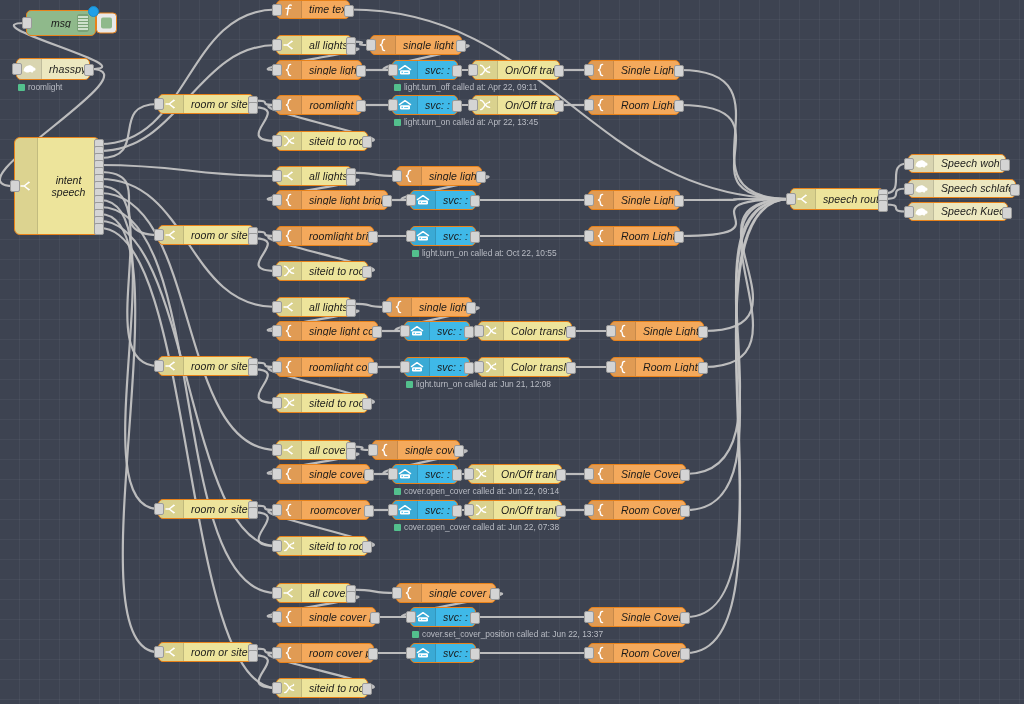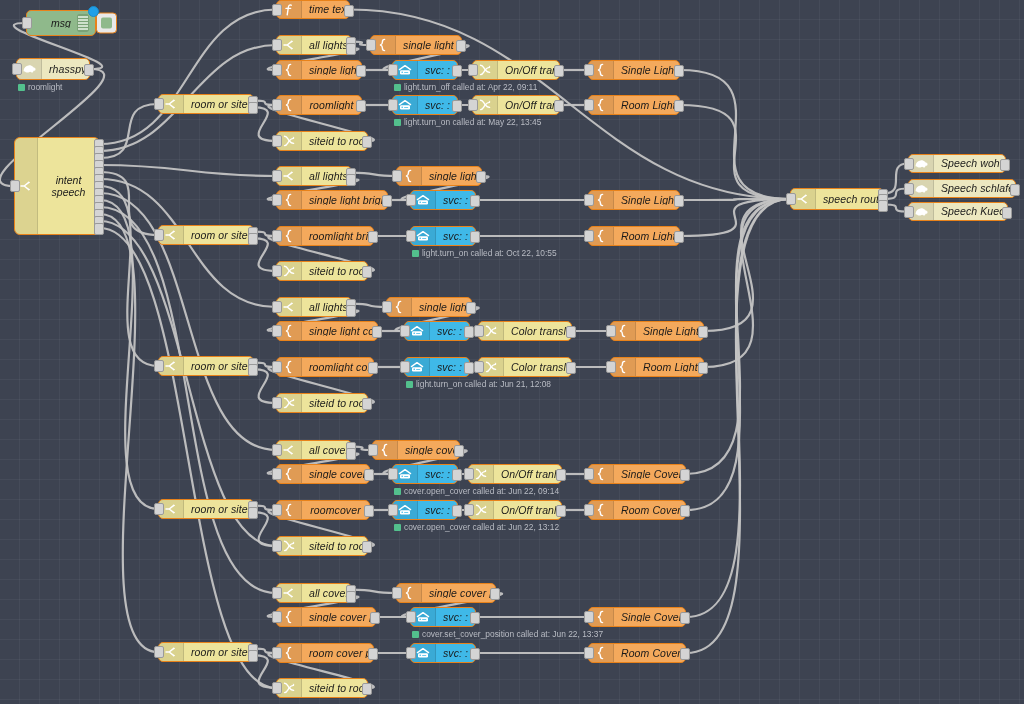--- a/index.html
+++ b/index.html
@@ -343,21 +343,21 @@
             <circle cx="5.2" cy="9.3" r=".8" fill="#3fb9e8"></circle>
             <rect x="7" y="8.9" width="4.4" height=".9" rx=".45" fill="#3fb9e8"></rect>
           </svg>
         </span>
         <span class="lbl">svc: :</span>
         <span class="port in"></span>
         <span class="port out" style="top:10px;transform:translateY(-50%)"></span>
       </div>
       <div class="status" style="left: 394px; top: 117px;">
         <span class="dot"></span>
-        <span>light.turn_on called at: May 22, 13:45</span>
+        <span>light.turn_on called at: Apr 22, 13:45</span>
       </div>
       <div class="node" style="left: 472px; top: 95px; width: 88px; height: 20px; background: rgb(237, 228, 155);">
         <span class="ico">
           <svg width="14" height="14" viewBox="0 0 14 14">
             <path d="M2.5 2.2c2.6 0 3 2.6 4.8 4.8 1.5 1.8 2.4 2.4 4.2 2.4" stroke="#fff" stroke-width="1.35" fill="none" stroke-linecap="round"></path>
             <path d="M2.5 11.6c2.6 0 3-2.6 4.8-4.8 1.5-1.8 2.4-2.4 4.2-2.4" stroke="#fff" stroke-width="1.35" fill="none" stroke-linecap="round"></path>
             <path d="M10.9 2.6l1.6.8-1.6.9z" fill="#fff"></path>
             <path d="M10.9 8.6l1.6.8-1.6.9z" fill="#fff"></path>
           </svg>
         </span>
@@ -756,21 +756,21 @@
             <circle cx="5.2" cy="9.3" r=".8" fill="#3fb9e8"></circle>
             <rect x="7" y="8.9" width="4.4" height=".9" rx=".45" fill="#3fb9e8"></rect>
           </svg>
         </span>
         <span class="lbl">svc: :</span>
         <span class="port in"></span>
         <span class="port out" style="top:10px;transform:translateY(-50%)"></span>
       </div>
       <div class="status" style="left: 394px; top: 522px;">
         <span class="dot"></span>
-        <span>cover.open_cover called at: Jun 22, 13:12</span>
+        <span>cover.open_cover called at: Jun 22, 07:38</span>
       </div>
       <div class="node" style="left: 468px; top: 500px; width: 94px; height: 20px; background: rgb(237, 228, 155);">
         <span class="ico">
           <svg width="14" height="14" viewBox="0 0 14 14">
             <path d="M2.5 2.2c2.6 0 3 2.6 4.8 4.8 1.5 1.8 2.4 2.4 4.2 2.4" stroke="#fff" stroke-width="1.35" fill="none" stroke-linecap="round"></path>
             <path d="M2.5 11.6c2.6 0 3-2.6 4.8-4.8 1.5-1.8 2.4-2.4 4.2-2.4" stroke="#fff" stroke-width="1.35" fill="none" stroke-linecap="round"></path>
             <path d="M10.9 2.6l1.6.8-1.6.9z" fill="#fff"></path>
             <path d="M10.9 8.6l1.6.8-1.6.9z" fill="#fff"></path>
           </svg>
         </span>

